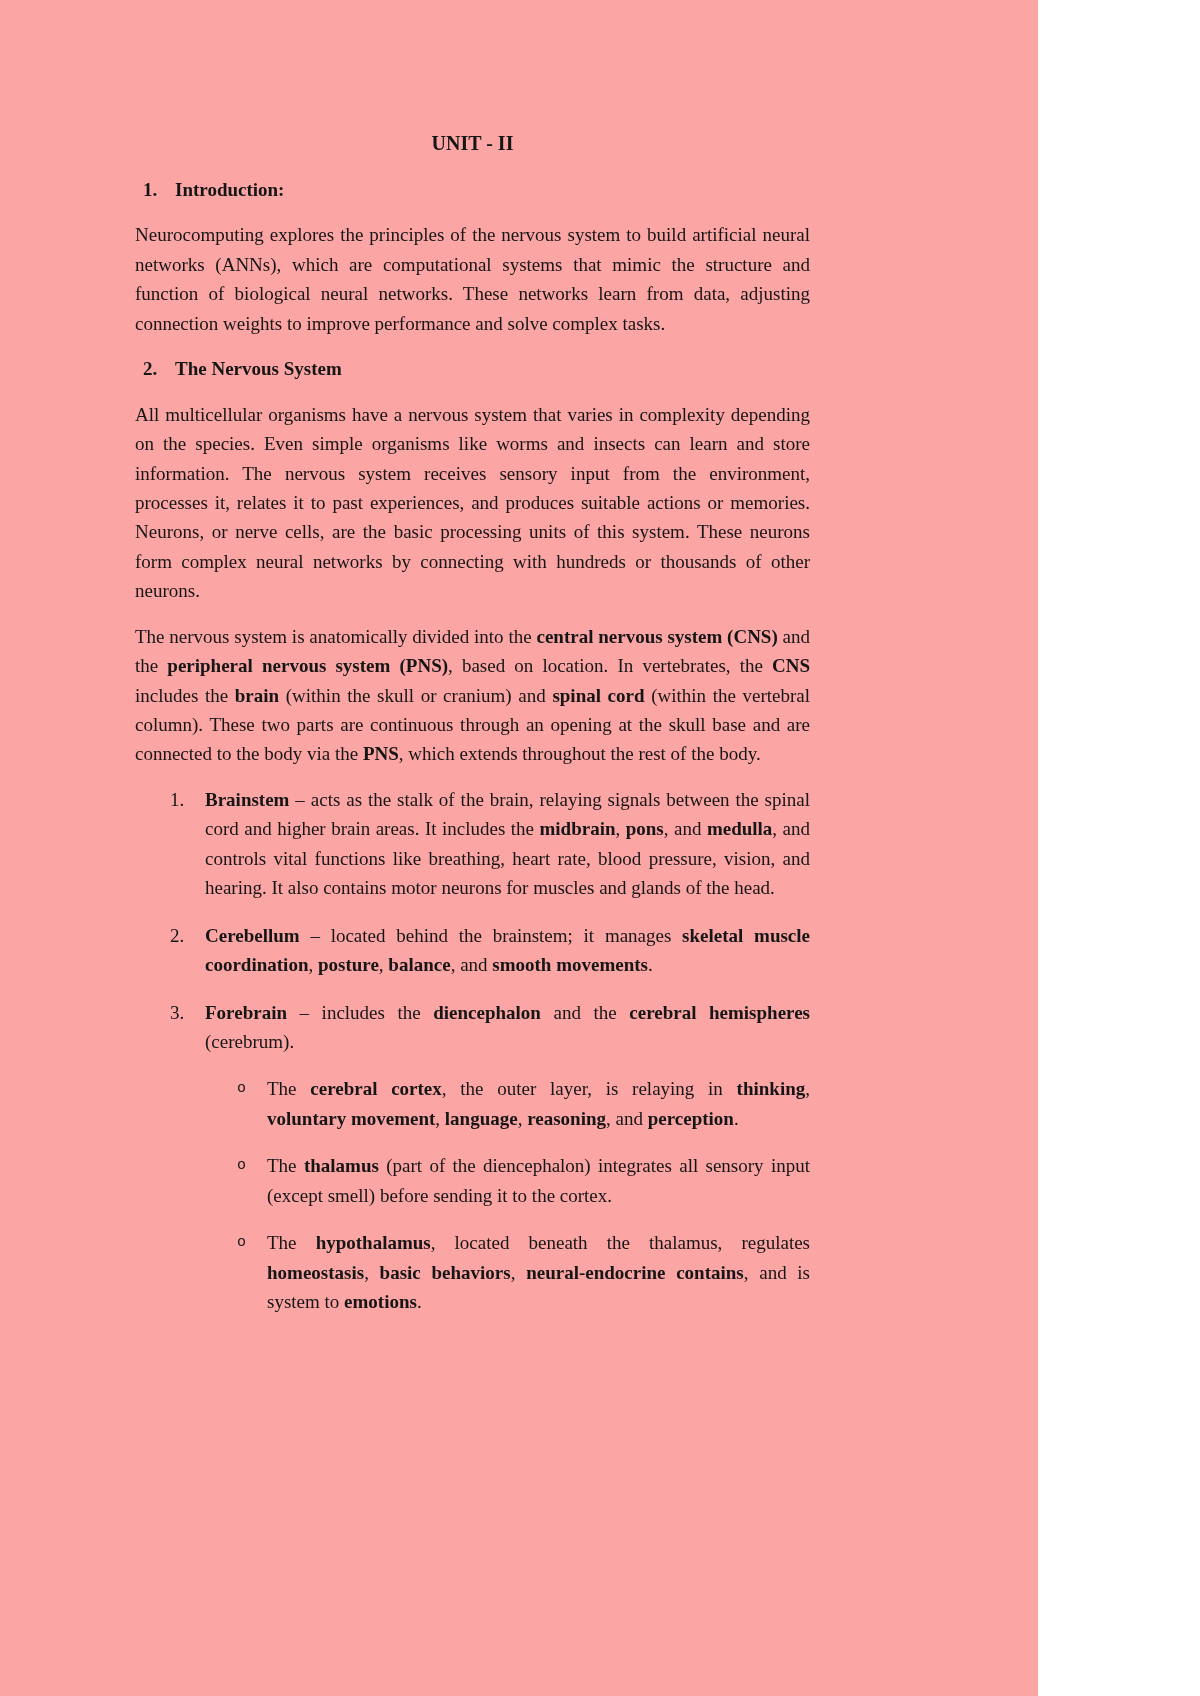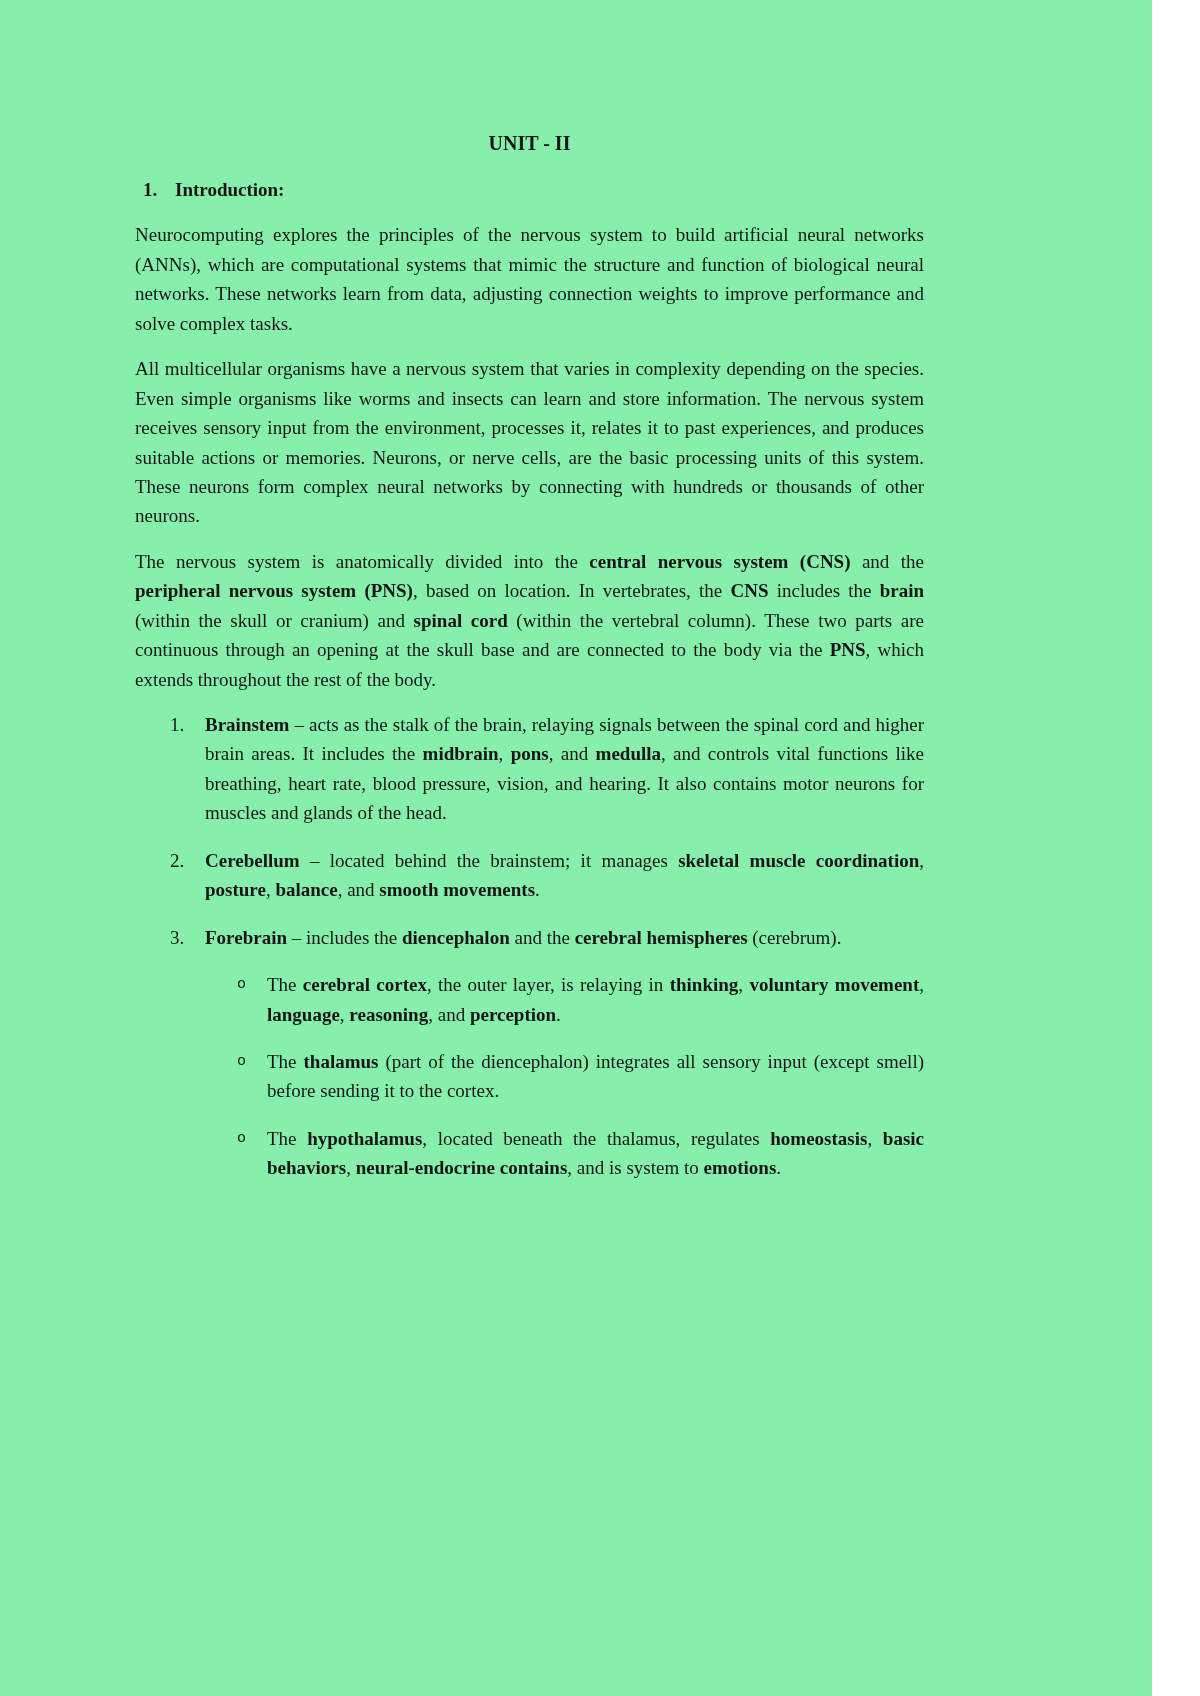--- a/index.html
+++ b/index.html
@@ -2,24 +2,24 @@
 <html><head>
 <meta charset="utf-8">
 <style>
   html, body {
     margin: 0;
     padding: 0;
     background: #ffffff;
   }
   .page {
     position: relative;
-    width: 1152px;
+    width: 1038px;
     min-height: 1696px;
     box-sizing: border-box;
-    background: #86efac;
+    background: #fca5a5;
     padding: 128px 228px 60px 135px;
     font-family: "Liberation Serif", "DejaVu Serif", serif;
     font-size: 19px;
     line-height: 1.55;
     color: #161616;
   }
   .title {
     text-align: center;
     font-weight: bold;
     font-size: 20px;
@@ -69,20 +69,23 @@
 
   <p class="title">UNIT - II</p>
 
 
   <p class="heading">
     <span class="hnum">1.</span><span>Introduction:</span>
   </p>
 
   <p class="para">Neurocomputing explores the principles of the nervous system to build artificial neural networks (ANNs), which are computational systems that mimic the structure and function of biological neural networks. These networks learn from data, adjusting connection weights to improve performance and solve complex tasks.</p>
 
+  <p class="heading">
+    <span class="hnum">2.</span><span>The Nervous System</span>
+  </p>
 
   <p class="para">All multicellular organisms have a nervous system that varies in complexity depending on the species. Even simple organisms like worms and insects can learn and store information. The nervous system receives sensory input from the environment, processes it, relates it to past experiences, and produces suitable actions or memories. Neurons, or nerve cells, are the basic processing units of this system. These neurons form complex neural networks by connecting with hundreds or thousands of other neurons.</p>
 
   <p class="para"><span>The nervous system is anatomically divided into the </span><span class="b">central nervous system (CNS)</span><span> and the </span><span class="b">peripheral nervous system (PNS)</span><span>, based on location. In vertebrates, the </span><span class="b">CNS</span><span> includes the </span><span class="b">brain</span><span> (within the skull or cranium) and </span><span class="b">spinal cord</span><span> (within the vertebral column). These two parts are continuous through an opening at the skull base and are connected to the body via the </span><span class="b">PNS</span><span>, which extends throughout the rest of the body.</span></p>
 
 
   <div class="list-item">
     <span class="num">1.</span>
     <span class="li-text"><span class="b">Brainstem</span><span> – acts as the stalk of the brain, relaying signals between the spinal cord and higher brain areas. It includes the </span><span class="b">midbrain</span><span>, </span><span class="b">pons</span><span>, and </span><span class="b">medulla</span><span>, and controls vital functions like breathing, heart rate, blood pressure, vision, and hearing. It also contains motor neurons for muscles and glands of the head.</span></span>
   </div>

